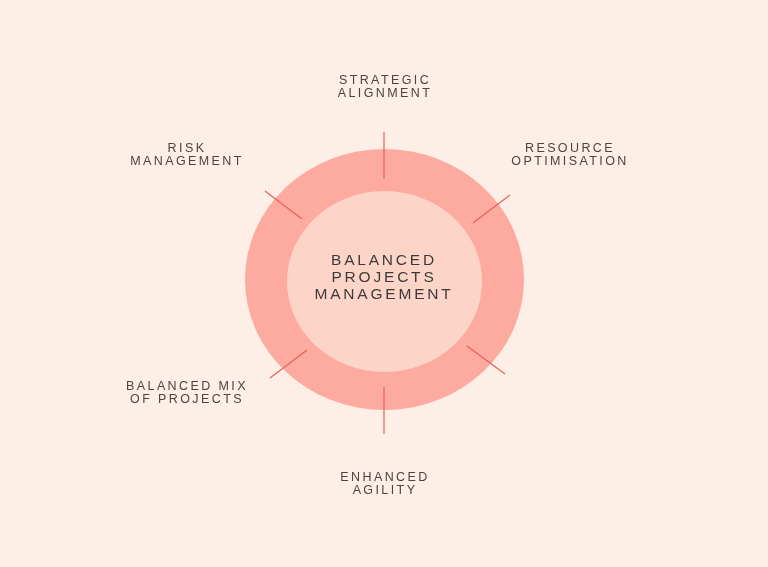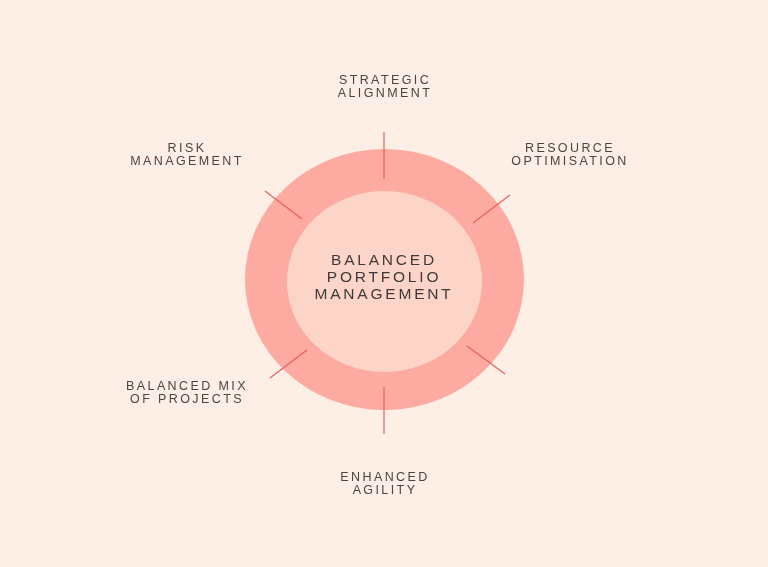--- a/index.html
+++ b/index.html
@@ -49,21 +49,21 @@
       <line x1="473" y1="223" x2="510" y2="195"></line>
       <line x1="467" y1="346" x2="505" y2="374"></line>
       <line x1="384" y1="387" x2="384" y2="434"></line>
       <line x1="307" y1="350" x2="270" y2="378"></line>
       <line x1="265" y1="191" x2="302" y2="219"></line>
     </g>
   </svg>
 
   <div class="center-label">
     <span>BALANCED</span>
-    <span>PORTFOLIO</span>
+    <span>PROJECTS</span>
     <span>MANAGEMENT</span>
   </div>
 
   <div class="label" style="left:385px; top:74px;">
     <span>STRATEGIC</span>
     <span>ALIGNMENT</span>
   </div>
 
   <div class="label" style="left:570px; top:142px;">
     <span>RESOURCE</span>

